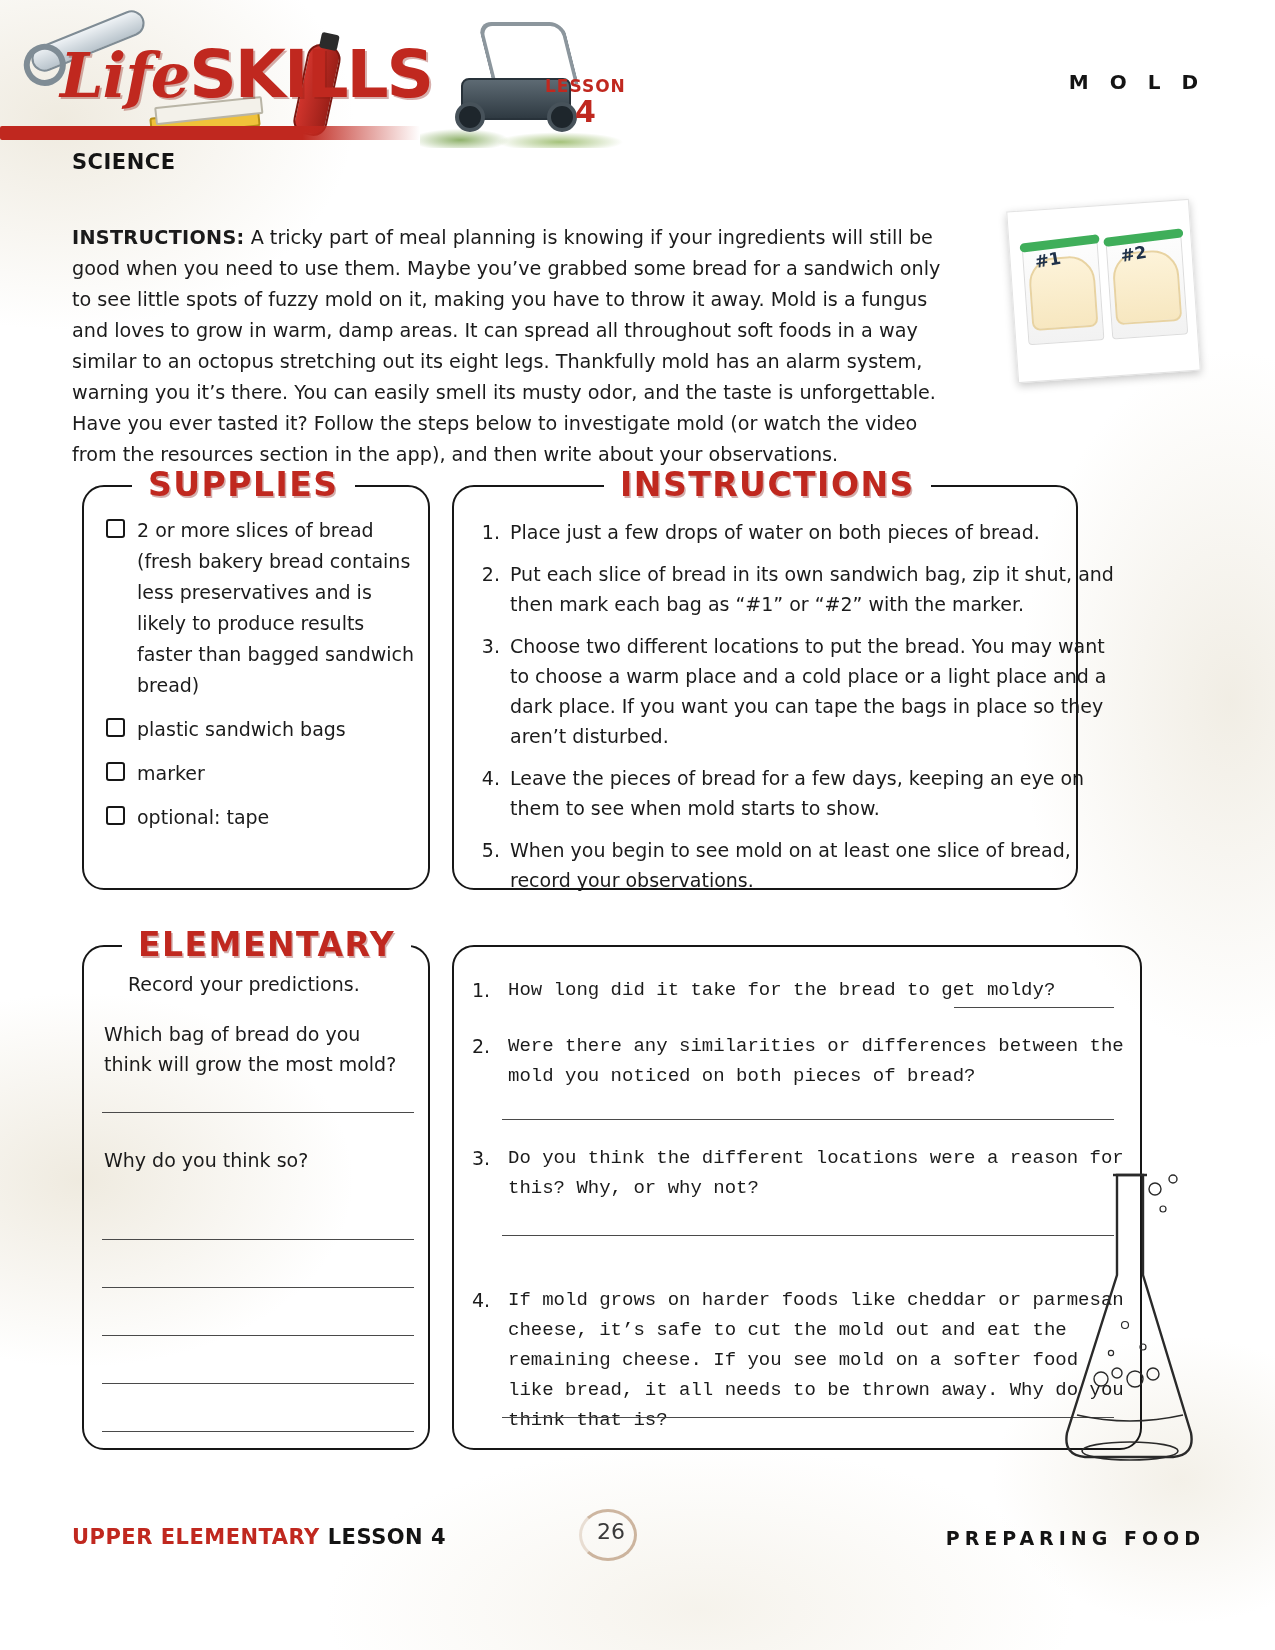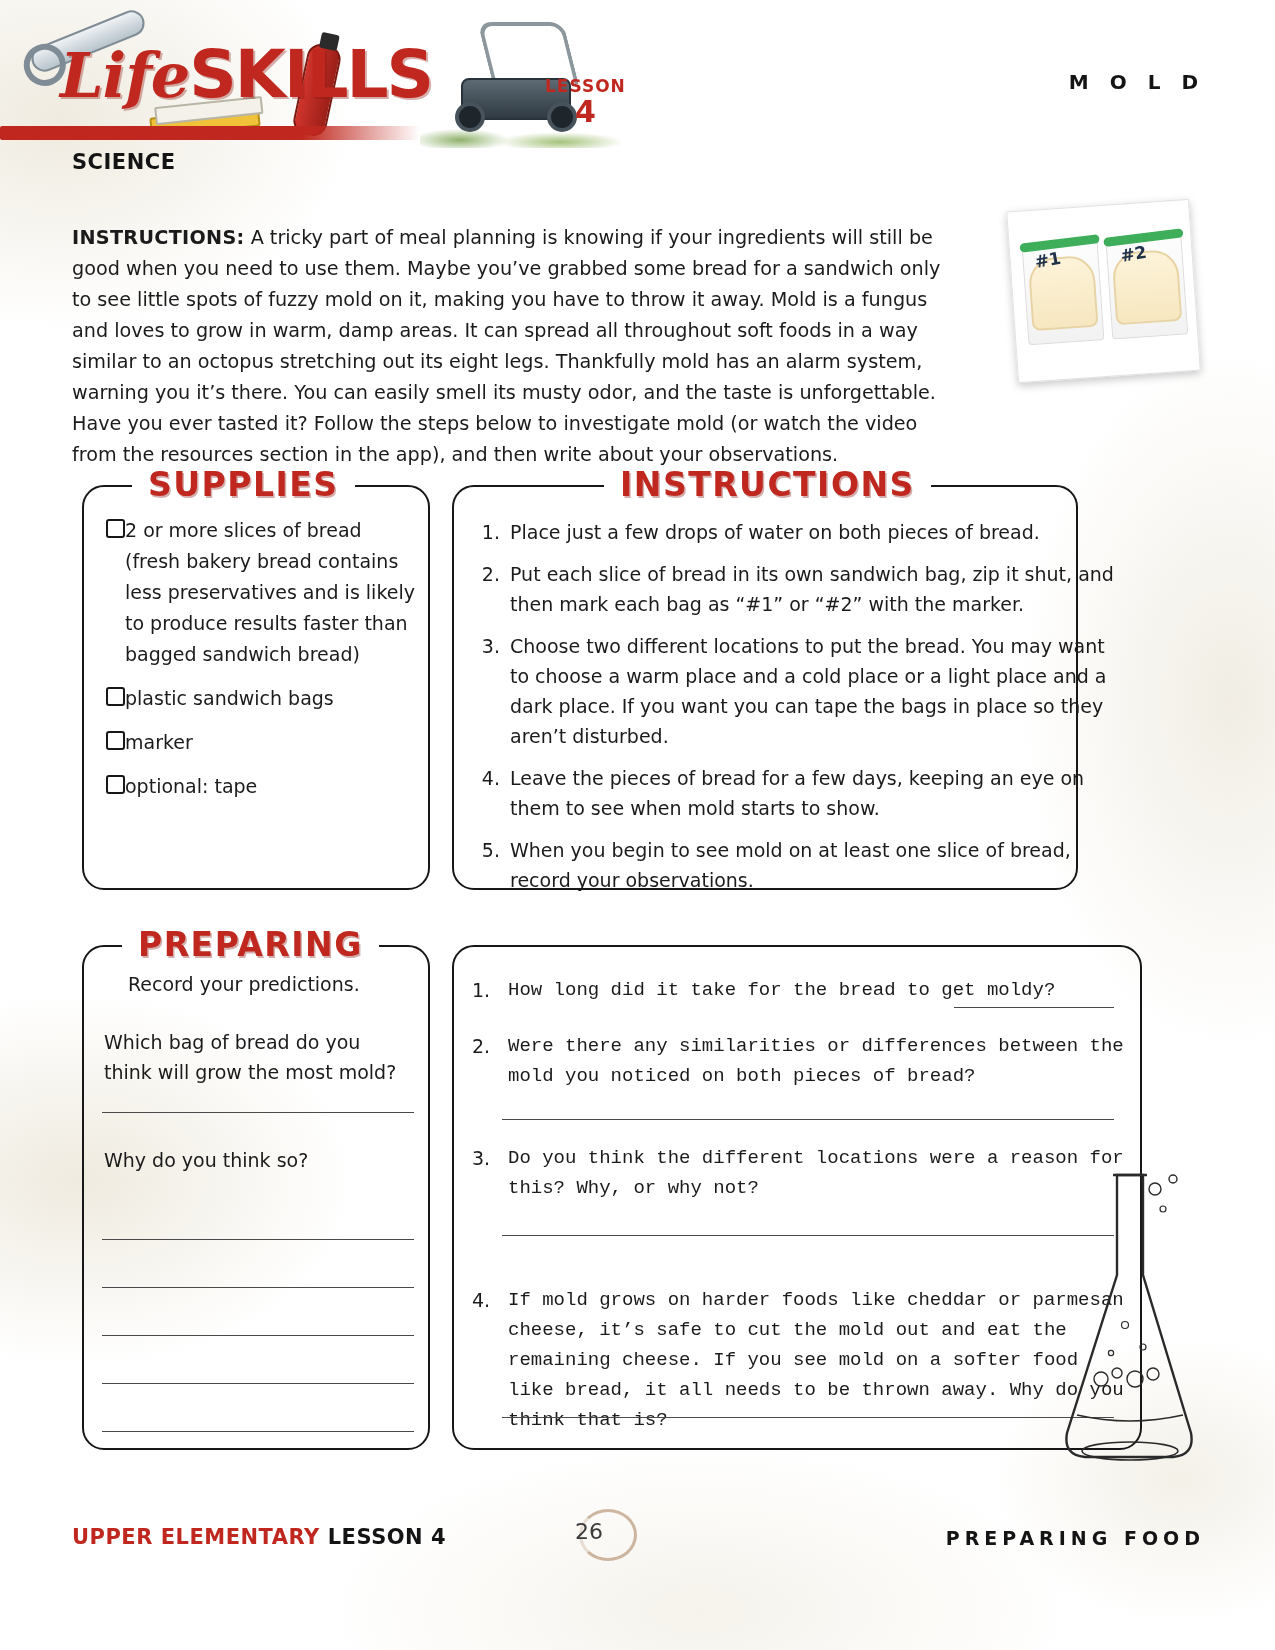--- a/index.html
+++ b/index.html
@@ -228,21 +228,21 @@
   #instructions-panel { left: 452px; top: 485px; width: 626px; height: 405px; }
   #instructions-panel .panel-title { left: 150px; }
   #hypothesis-panel { left: 82px; top: 945px; width: 348px; height: 505px; }
   #hypothesis-panel .panel-title { left: 38px; }
   #observations-panel { left: 452px; top: 945px; width: 690px; height: 505px; }
   #observations-panel .panel-title { left: 150px; }
 
   
   .supply-list { position: absolute; left: 22px; top: 28px; width: 310px; }
   .supply-item {
-    display: flex; align-items: flex-start; 
+    display: flex; align-items: flex-start; gap: 12px;
     margin-bottom: 13px;
   }
   .checkbox {
     flex: 0 0 auto;
     width: 19px; height: 19px;
     border: 2px solid #171717;
     border-radius: 3px;
     margin-top: 4px;
   }
   .supply-text {
@@ -270,21 +270,21 @@
   .hyp-intro {
     position: absolute; left: 44px; top: 26px;
     font-family: "DejaVu Sans", sans-serif;
     font-size: 19px; color: #1b1b1b; text-align: center;
   }
   .hyp-q {
     position: absolute; left: 20px; width: 310px;
     font-family: "DejaVu Sans", sans-serif;
     font-size: 19px; line-height: 30px; color: #1b1b1b;
   }
-  #hyp-q1 { top: 80px; }
+  #hyp-q1 { top: 72px; }
   #hyp-q2 { top: 198px; }
   .rule {
     position: absolute;
     height: 0;
     border-bottom: 1.5px solid #4a4a4a;
   }
 
   
   .obs-list { position: absolute; left: 18px; top: 28px; width: 655px; }
   .obs-item { display: flex; gap: 14px; }
@@ -321,21 +321,21 @@
   }
   .coffee-ring {
     position: absolute; left: 4px; top: 4px;
     width: 58px; height: 52px;
     border: 3px solid rgba(150,98,54,0.45);
     border-radius: 50%;
     border-left-color: rgba(150,98,54,0.18);
   }
   .page-num {
     position: absolute; left: 0; top: 14px; width: 72px;
-    text-align: left;
+    text-align: center;
     font-family: "DejaVu Sans", sans-serif;
     font-size: 22px; color: #3a3a3a;
   }
 </style>
 </head>
 <body>
 
 <div class="page">
 
   <div class="masthead">
@@ -418,21 +418,21 @@
         <div class="body">Leave the pieces of bread for a few days, keeping an eye on them to see when mold starts to show.</div>
       </div>
       <div class="num-item">
         <div class="num">5.</div>
         <div class="body">When you begin to see mold on at least one slice of bread, record your observations.</div>
       </div>
     </div>
   </div>
 
   <div class="panel" id="hypothesis-panel">
-    <div class="panel-title">PREPARING</div>
+    <div class="panel-title">ELEMENTARY</div>
     <div class="hyp-intro">Record your predictions.</div>
     <div class="hyp-q" id="hyp-q1">Which bag of bread do you think will grow the most mold?</div>
     <div class="rule" style="left:18px; top:165px; width:312px;"></div>
     <div class="hyp-q" id="hyp-q2">Why do you think so?</div>
     <div class="rule" style="left:18px; top:292px; width:312px;"></div>
     <div class="rule" style="left:18px; top:340px; width:312px;"></div>
     <div class="rule" style="left:18px; top:388px; width:312px;"></div>
     <div class="rule" style="left:18px; top:436px; width:312px;"></div>
     <div class="rule" style="left:18px; top:484px; width:312px;"></div>
   </div>

